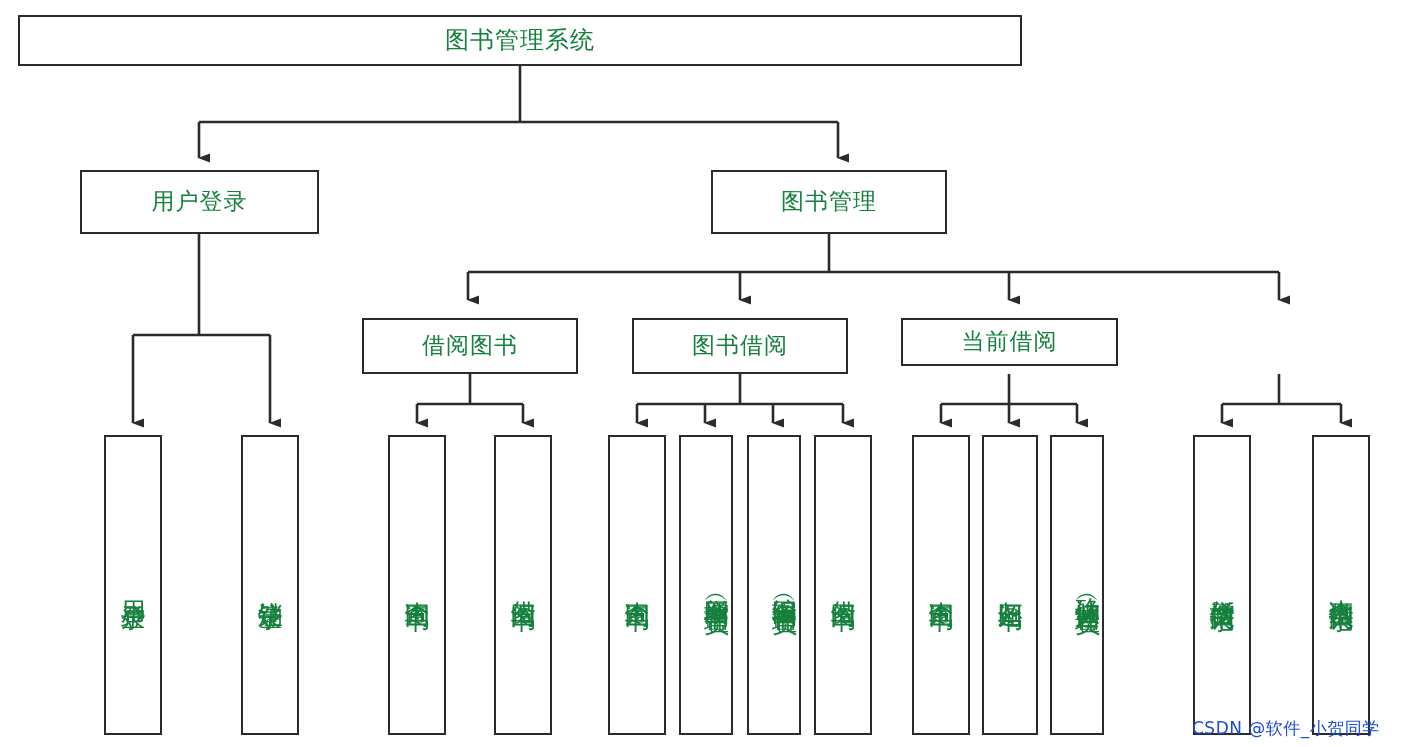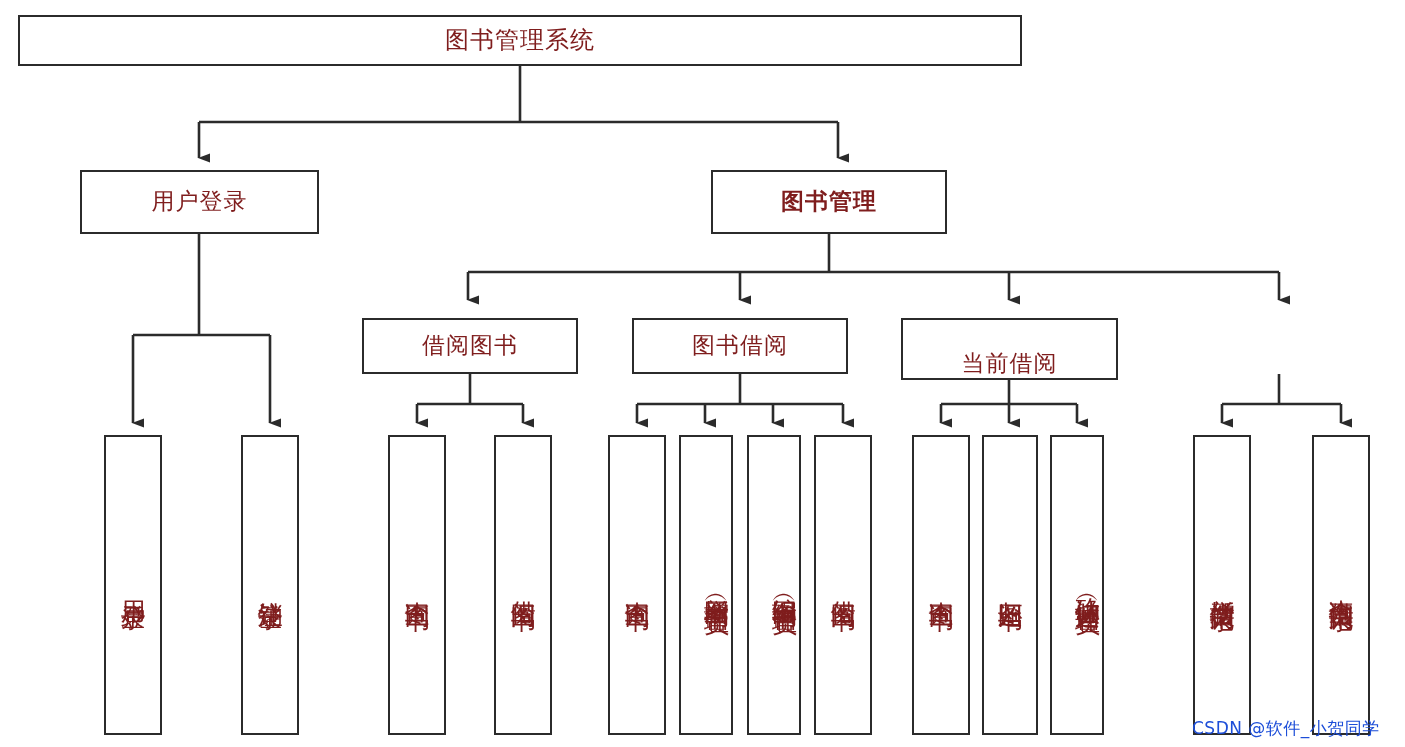--- a/index.html
+++ b/index.html
@@ -18,21 +18,21 @@
     overflow: hidden;
   }
   .node {
     position: absolute;
     box-sizing: border-box;
     border: 2.5px solid #2b2b2b;
     background: #ffffff;
     display: flex;
     align-items: center;
     justify-content: center;
-    color: #7f1d1d;
+    color: #15803d;
   }
   .node-h {
     font-size: 23px;
     letter-spacing: 1px;
     line-height: 1.2;
   }
   .node-root {
     font-size: 24px;
   }
   .node-v {
@@ -126,31 +126,31 @@
     </g>
   </svg>
 
   <div class="node node-h node-root" style="left:18px; top:15px; width:1004px; height:51px;">
     <span>图书管理系统</span>
   </div>
 
   <div class="node node-h" style="left:80px; top:170px; width:239px; height:64px;">
     <span>用户登录</span>
   </div>
-  <div class="node node-h" style="left:711px; top:170px; width:236px; height:64px;font-weight:bold;">
+  <div class="node node-h" style="left:711px; top:170px; width:236px; height:64px;">
     <span>图书管理</span>
   </div>
 
   <div class="node node-h" style="left:362px; top:318px; width:216px; height:56px;">
     <span>借阅图书</span>
   </div>
   <div class="node node-h" style="left:632px; top:318px; width:216px; height:56px;">
     <span>图书借阅</span>
   </div>
-  <div class="node node-h" style="left:901px; top:318px; width:217px; height:62px;align-items:flex-end;">
+  <div class="node node-h" style="left:901px; top:318px; width:217px; height:48px;">
     <span>当前借阅</span>
   </div>
 
   <div class="node node-v mid" style="left:104px; top:435px; width:58px; height:300px;">
     <span>用户登录</span>
   </div>
   <div class="node node-v mid" style="left:241px; top:435px; width:58px; height:300px;">
     <span>注销登录</span>
   </div>
 

